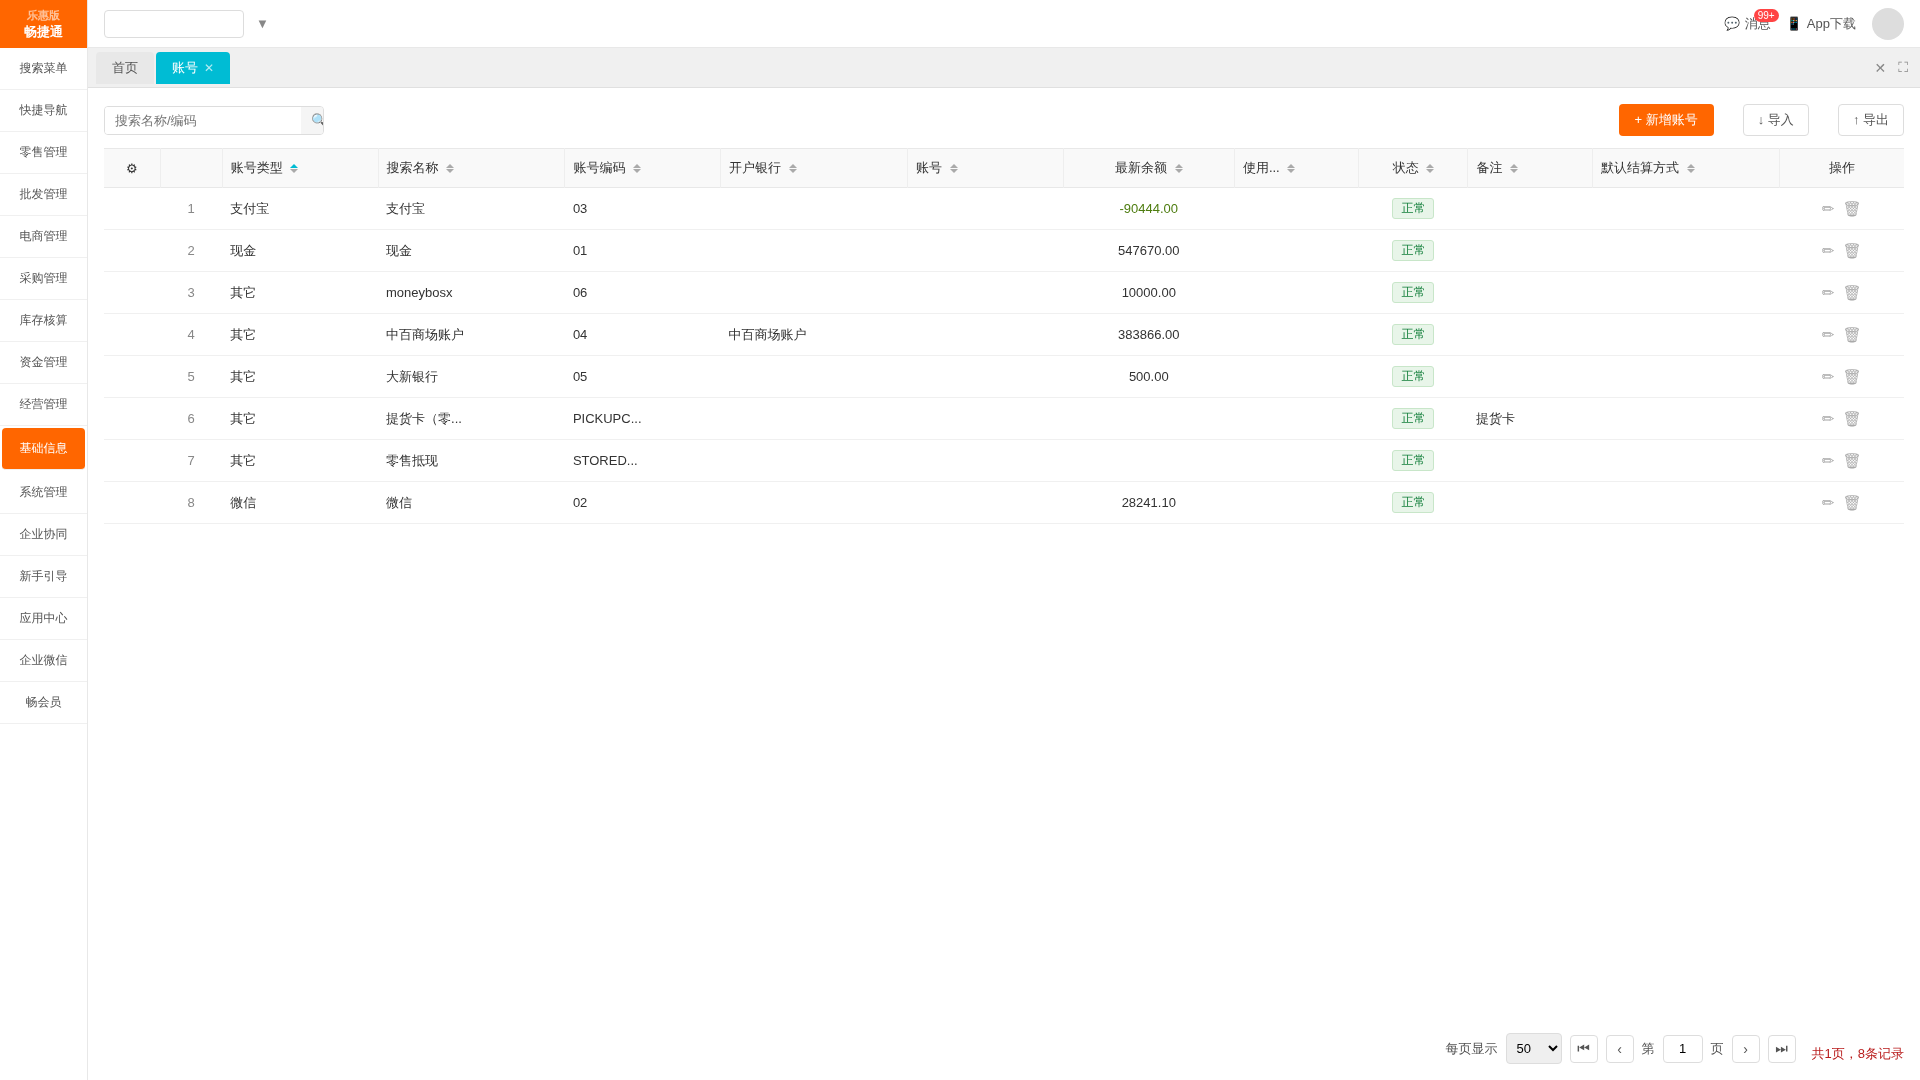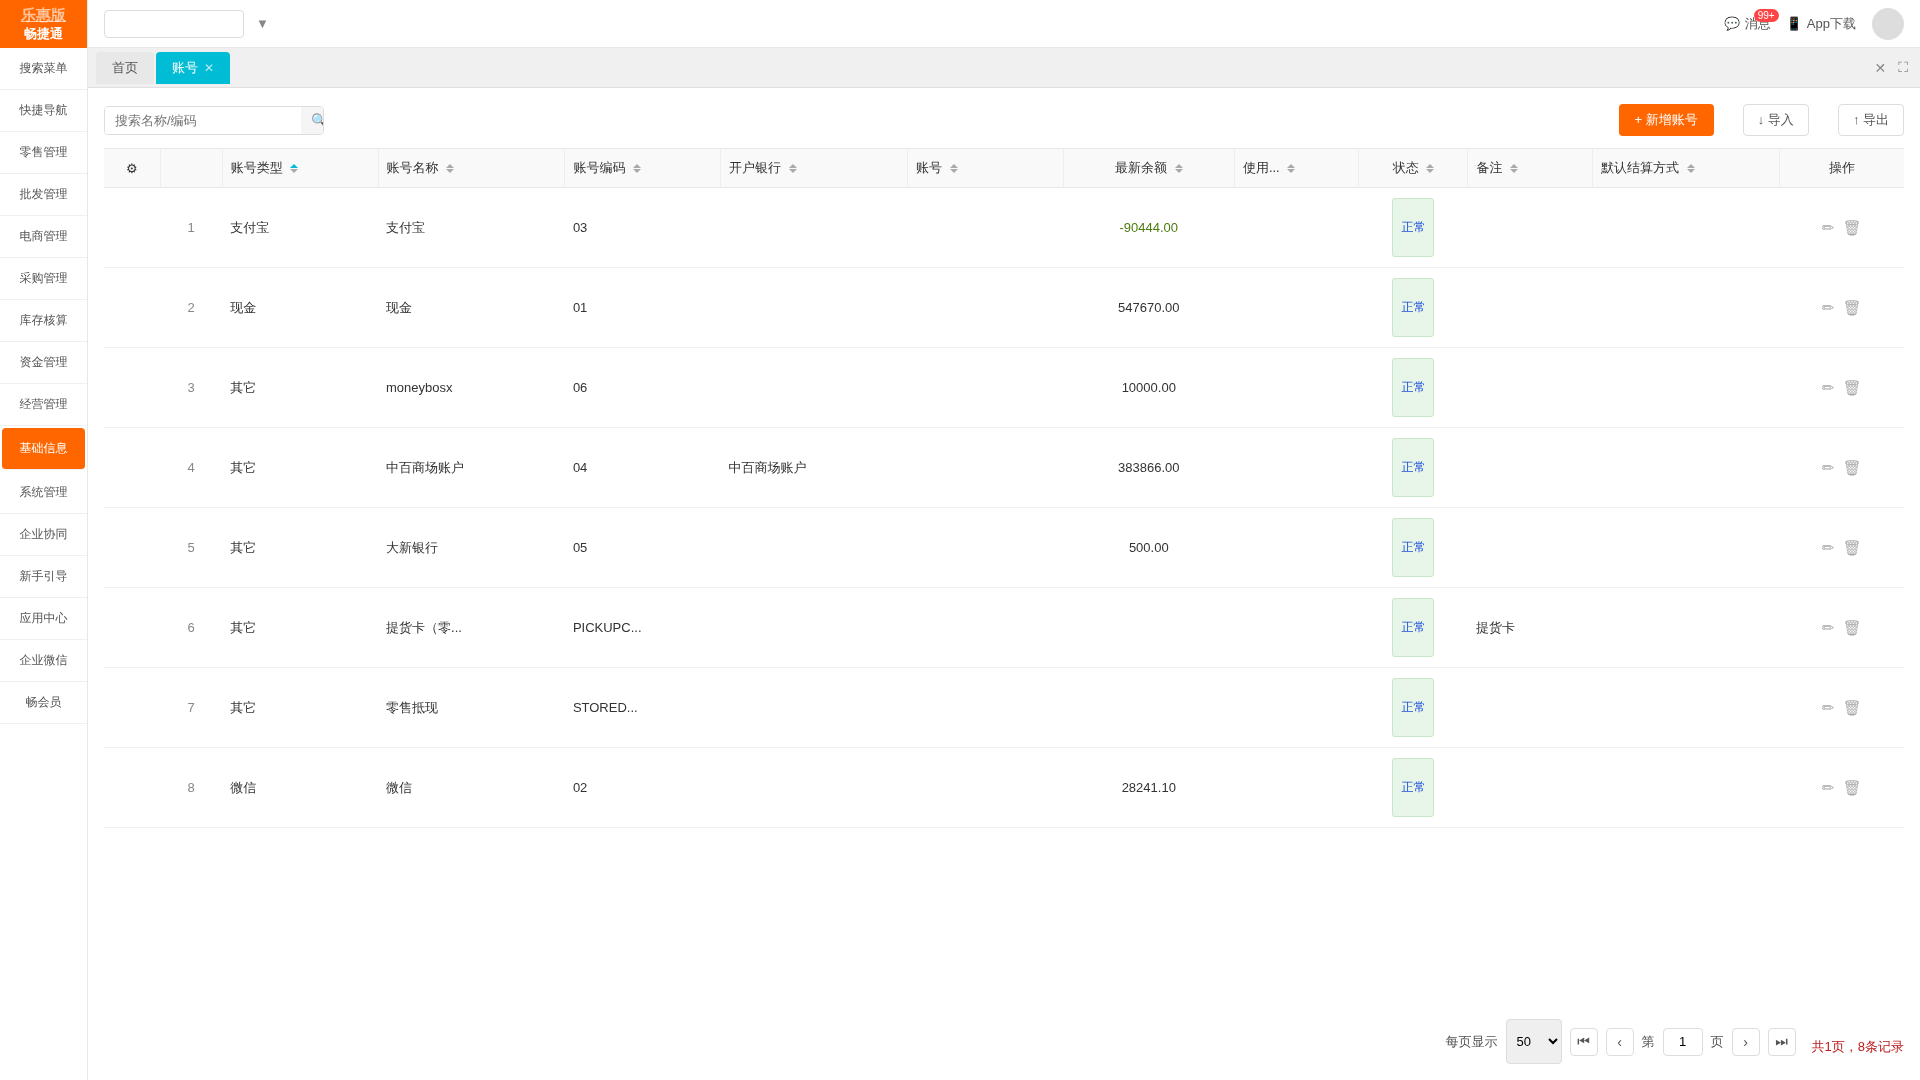--- a/index.html
+++ b/index.html
@@ -20,23 +20,22 @@
       display: flex;
       align-items: center;
       justify-content: center;
       color: #fff;
       font-size: 12px;
       font-weight: bold;
       flex-direction: column;
       padding: 4px;
     }
     .sidebar-logo .logo-top {
-      font-size: 15px;
+      font-size: 11px;
       color: #fff9;
-      text-decoration: underline;
     }
     .sidebar-logo .logo-main {
       font-size: 13px;
       font-weight: bold;
     }
     .sidebar-item {
       padding: 12px 4px;
       text-align: center;
       color: #555;
       font-size: 12px;
@@ -266,24 +265,24 @@
     .col-account { width: 100px; }
     .col-balance { width: 110px; text-align: center; }
     .col-usage { width: 80px; }
     .col-status { width: 70px; text-align: center; }
     .col-remark { width: 80px; }
     .col-default { width: 120px; }
     .col-action { width: 80px; text-align: center; }
 
     .status-badge {
       background: #e8f5e9;
-      color: #1d4ed8;
+      color: #15803d;
       border: 1px solid #c8e6c9;
       border-radius: 3px;
-      padding: 20px 8px;
+      padding: 1px 8px;
       font-size: 12px;
       display: inline-block;
     }
     .col-sort {
       display: inline-flex;
       flex-direction: column;
       margin-left: 4px;
       vertical-align: middle;
       gap: 1px;
     }
@@ -322,21 +321,21 @@
       justify-content: flex-end;
       padding: 12px 0 0 0;
       gap: 8px;
       font-size: 13px;
       color: #555;
     }
     .pagination .page-size-label { color: #555; }
     .page-size-select {
       border: 1px solid #ddd;
       border-radius: 4px;
-      padding: 13px 6px;
+      padding: 6px 6px;
       font-size: 13px;
     }
     .pag-btn {
       width: 28px;
       height: 28px;
       border: 1px solid #ddd;
       background: #fff;
       border-radius: 4px;
       cursor: pointer;
       display: flex;
@@ -502,21 +501,21 @@
             <th class="th-settings">⚙</th>
             <th class="col-index"></th>
             <th class="col-type">
               <span>账号类型</span>
               <span class="col-sort">
                 <span class="sort-up active"></span>
                 <span class="sort-down"></span>
               </span>
             </th>
             <th class="col-name">
-              <span>账号名称</span>
+              <span>搜索名称</span>
               <span class="col-sort">
                 <span class="sort-up"></span>
                 <span class="sort-down"></span>
               </span>
             </th>
             <th class="col-code">
               <span>账号编码</span>
               <span class="col-sort">
                 <span class="sort-up"></span>
                 <span class="sort-down"></span>

